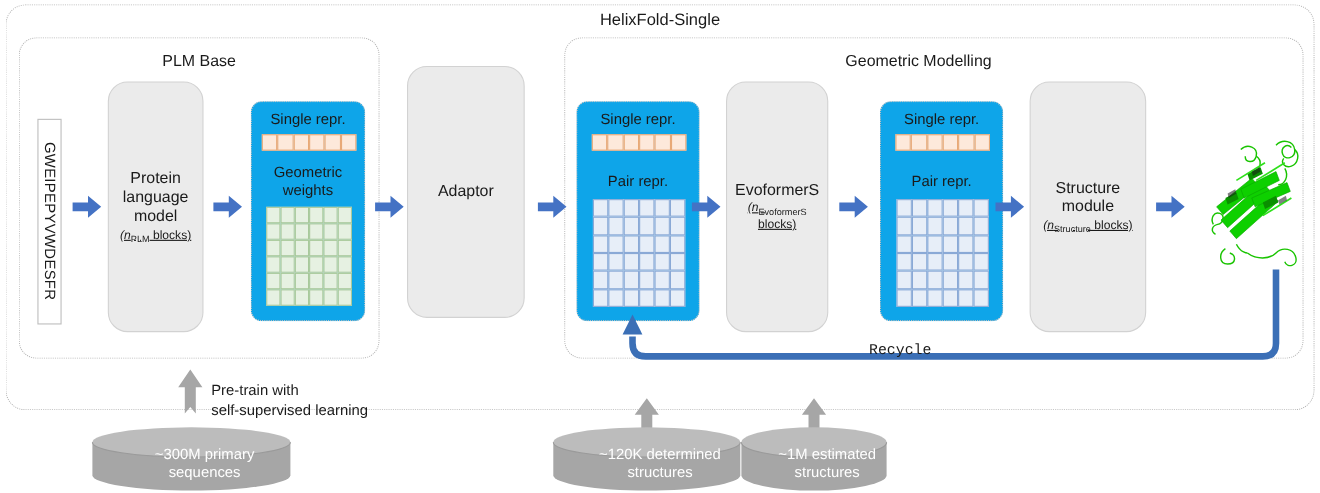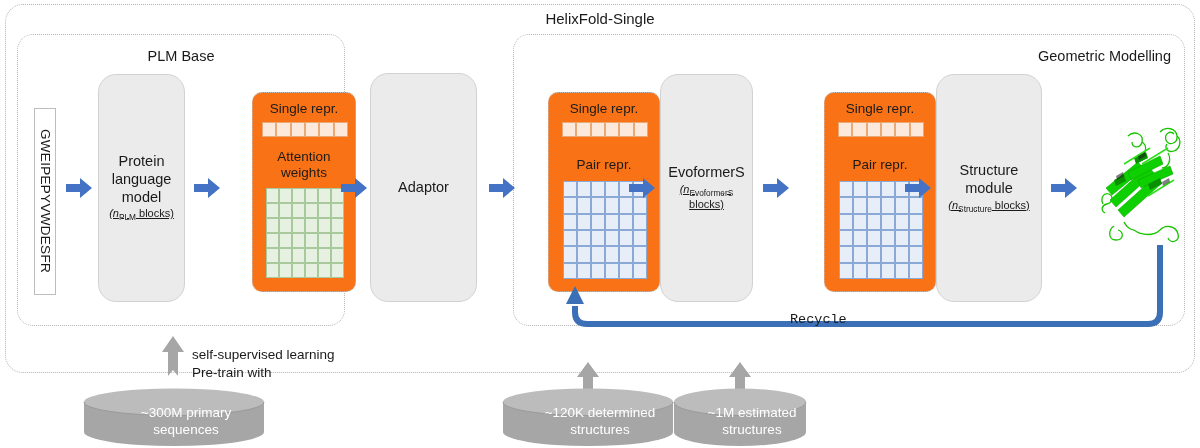--- a/index.html
+++ b/index.html
@@ -27,21 +27,21 @@
 
   .group-title {
     position:absolute;
     font-size:14.5px;
     color:#1a1a1a;
     white-space:nowrap;
     text-align:center;
   }
   #title-helixfold { left:0; top:10px; width:1200px; font-size:15px; }
   #title-plm       { left:17px; top:48px; width:328px; }
-  #title-geo       { left:499px; top:48px; width:672px;text-align:right; }
+  #title-geo       { left:499px; top:48px; width:672px; }
 
   
   .module {
     position:absolute;
     background:#ebebeb;
     border:1px solid #d2d2d2;
     border-radius:18px;
     display:flex;
     align-items:center;
     justify-content:center;
@@ -49,31 +49,30 @@
     font-size:14.5px;
     line-height:1.22;
     color:#1a1a1a;
   }
   .module .mtext { padding:0 4px; }
   .sub { font-size:11px; display:block; margin-top:1px;text-decoration:underline; }
   .sub i { font-style:italic; }
   .sub sub { font-size:8.3px; }
 
   #mod-plm       { left:98px;  top:74px;  width:87px;  height:228px; }
-  #mod-adaptor   { left:370px; top:73px;  width:107px; height:229px; }
+  #mod-adaptor   { left:370px; top:60px;  width:107px; height:229px; }
   #mod-evoformer { left:660px; top:74px;  width:93px;  height:228px; }
   #mod-structure { left:936px; top:74px;  width:106px; height:228px; }
 
   
   .repr-panel {
     position:absolute;
     border:1.3px dotted #c0c0c0;
     border-radius:10px;
-    background:#f97316;
-    margin-left:24px;
+    background:#0ea5e9;
   }
   #panel-plm-out { left:228px; top:92px; width:104px; height:200px; }
   #panel-geo-in  { left:524px; top:92px; width:112px; height:200px; }
   #panel-geo-out { left:800px; top:92px; width:112px; height:200px; }
 
   .repr-label {
     position:absolute;
     width:100%;
     text-align:center;
     font-size:13.5px;
@@ -205,21 +204,21 @@
   <div class="repr-panel" id="panel-plm-out">
     <div class="repr-label" style="top:8px;">Single repr.</div>
     <div class="grid single-grid" style="left:9px; top:29px; width:86px; height:15px;">
       <div class="cell"></div>
         <div class="cell"></div>
         <div class="cell"></div>
       <div class="cell"></div>
         <div class="cell"></div>
         <div class="cell"></div>
     </div>
-    <div class="repr-label" style="top:56px;">Attention</div>
+    <div class="repr-label" style="top:56px;">Geometric</div>
     <div class="repr-label" style="top:72px;">weights</div>
     <div class="grid green-grid" style="left:13px; top:95px; width:78px; height:90px;">
       <div class="cell"></div>
         <div class="cell"></div>
         <div class="cell"></div>
         <div class="cell"></div>
         <div class="cell"></div>
         <div class="cell"></div>
       <div class="cell"></div>
         <div class="cell"></div>
@@ -458,22 +457,22 @@
     </svg>
   </div>
   <div id="recycle-label">Recycle</div>
 
   <div class="grey-arrow" style="left:160px; top:336px; width:26px; height:48px;">
     <svg width="26" height="48" viewBox="0 0 26 48">
       <path d="M13 0 L24 16 H18 V40 L13 34 L8 40 V16 H2 Z" fill="#a6a6a6"></path>
     </svg>
   </div>
   <div class="train-text" id="txt-pretrain">
+    <div>Pre-train with</div>
     <div>self-supervised learning</div>
-    <div>Pre-train with</div>
   </div>
 
   <div class="grey-arrow" style="left:575px; top:362px; width:26px; height:44px;">
     <svg width="26" height="44" viewBox="0 0 26 44">
       <path d="M13 0 L24 15 H18 V37 L13 31 L8 37 V15 H2 Z" fill="#a6a6a6"></path>
     </svg>
   </div>
   <div class="grey-arrow" style="left:727px; top:362px; width:26px; height:44px;">
     <svg width="26" height="44" viewBox="0 0 26 44">
       <path d="M13 0 L24 15 H18 V37 L13 31 L8 37 V15 H2 Z" fill="#a6a6a6"></path>

